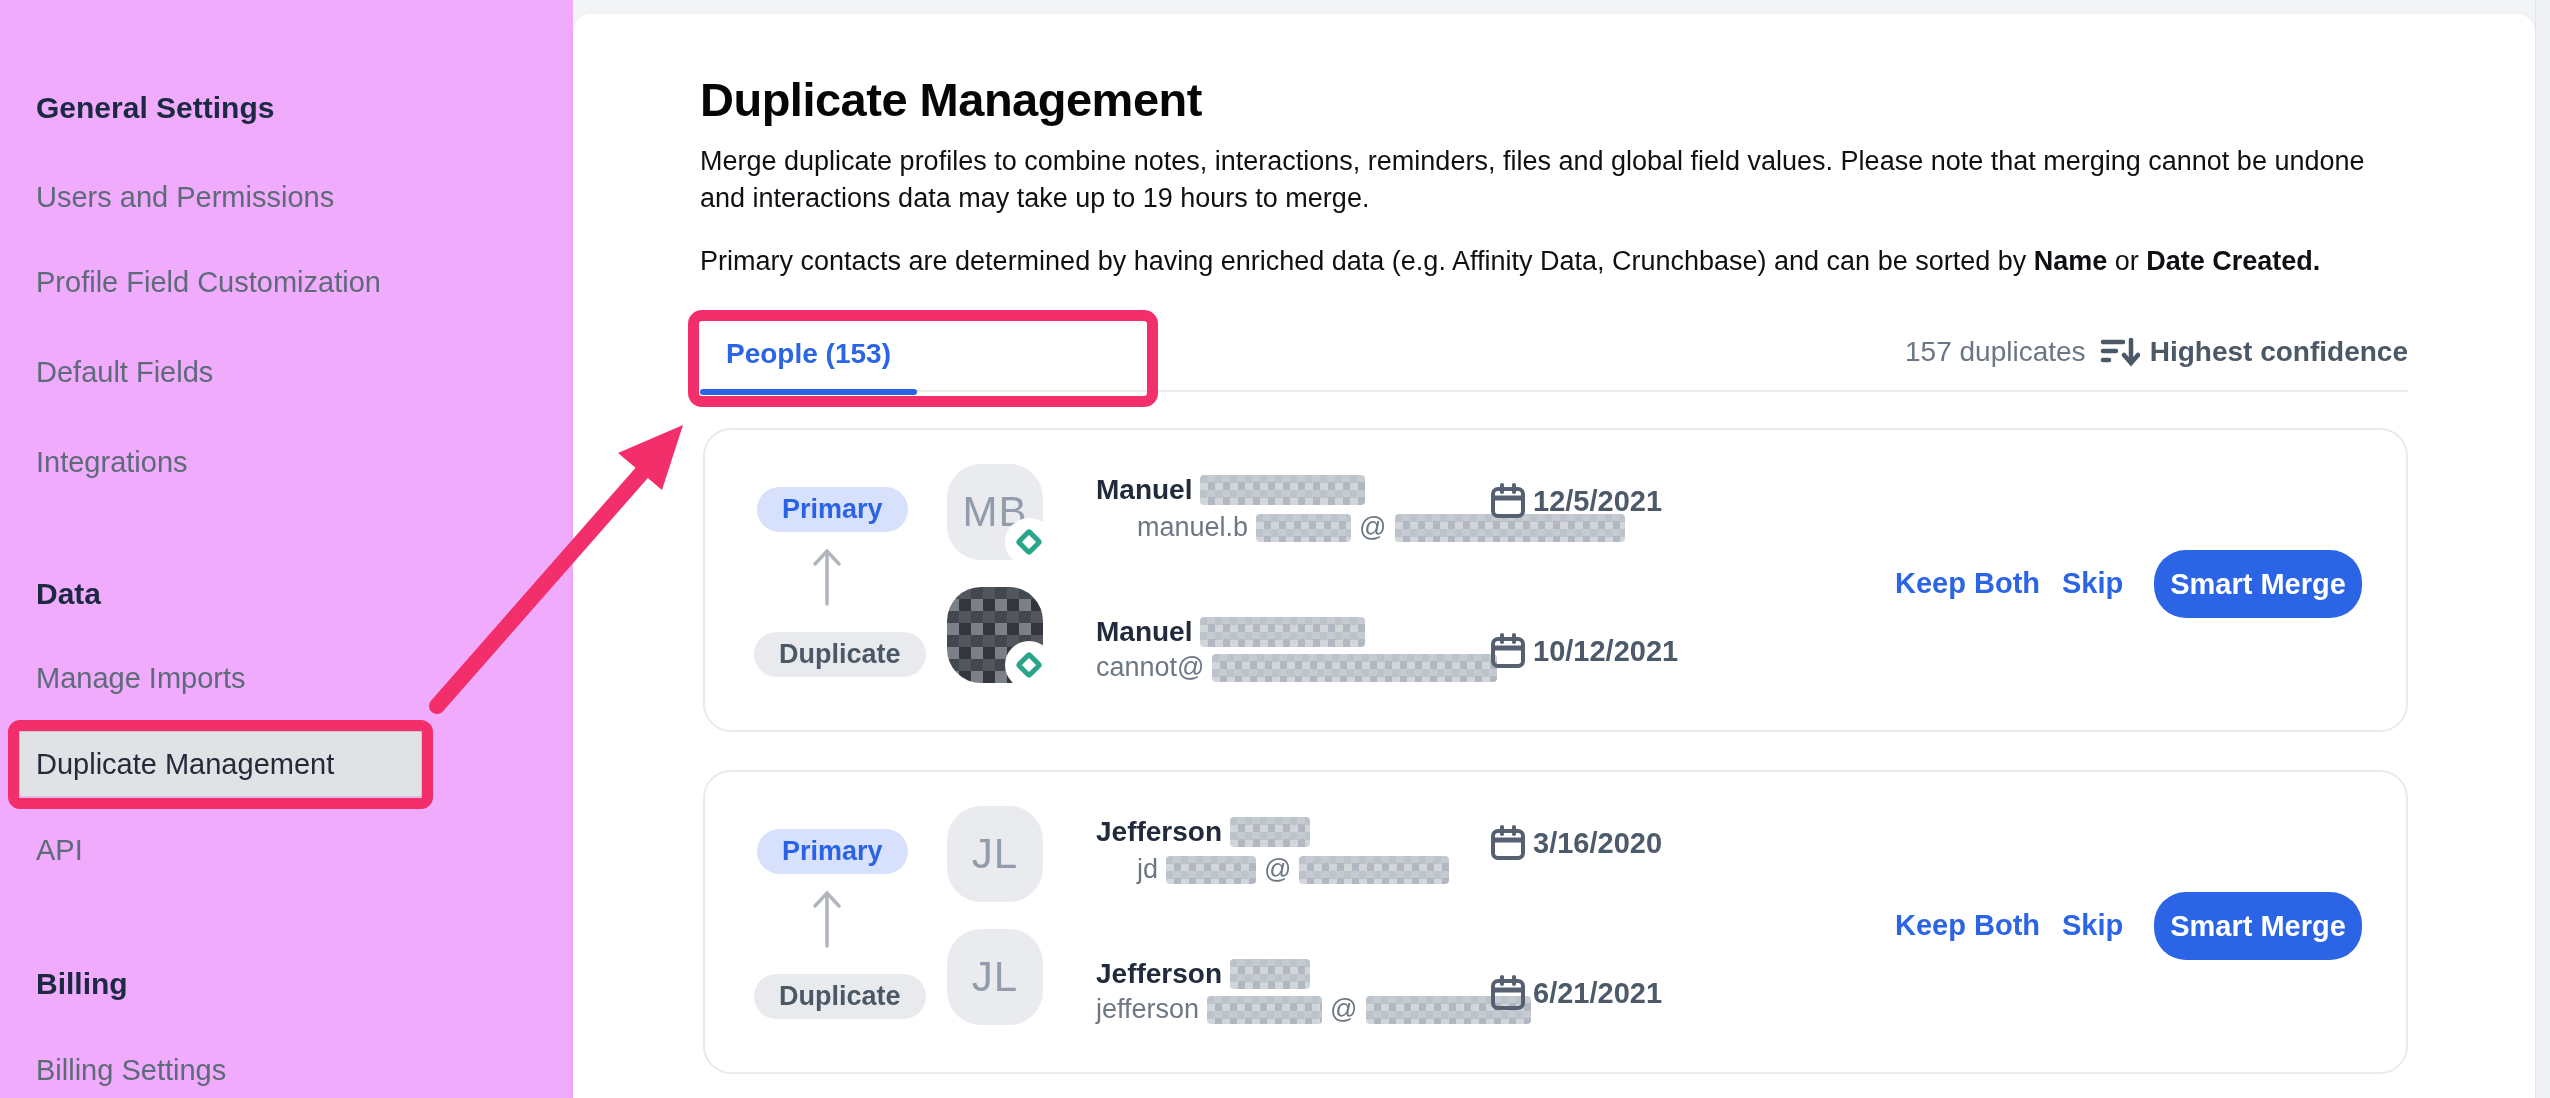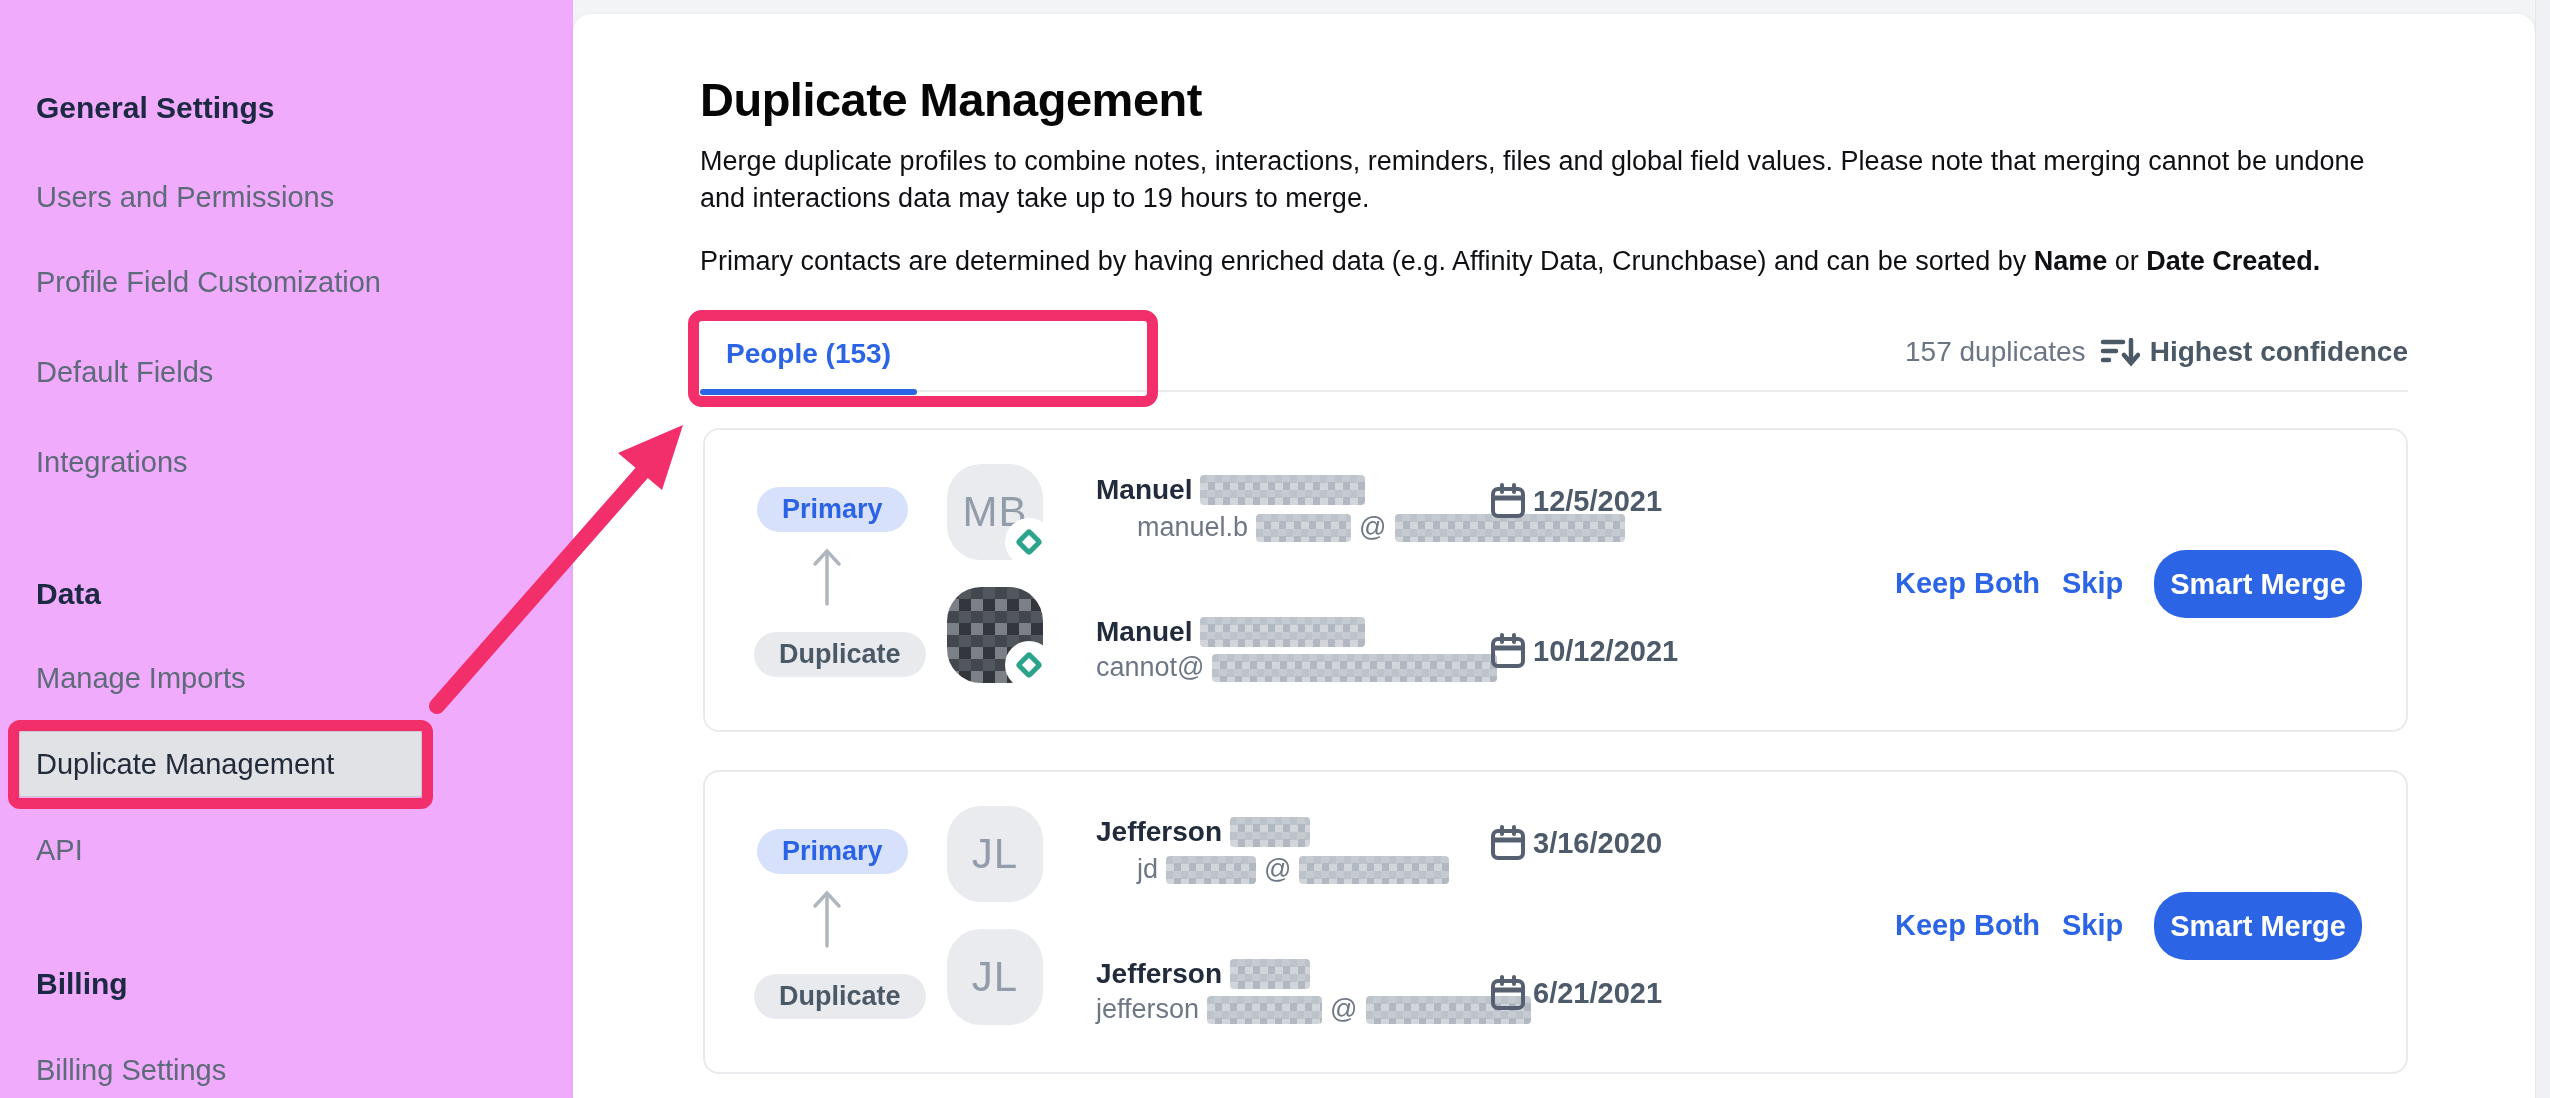--- a/index.html
+++ b/index.html
@@ -23,21 +23,21 @@
   
   .tabbar { position: absolute; left: 700px; top: 330px; width: 1708px; height: 62px; border-bottom: 2px solid #e8eaec; display: flex; align-items: flex-start; }
   .tab { padding: 8px 26px 0 26px; font-size: 28px; font-weight: 700; color: #5d6a78; position: relative; height: 62px; cursor: pointer; white-space: nowrap; }
   .tab.active { color: #2b64e5; }
   .tab.active::after { content: ""; position: absolute; left: 0; right: 0; bottom: -3px; height: 6px; border-radius: 3px; background: #2b64e5; }
   .toolbar { position: absolute; top: 336px; left: 1905px; width: 503px; display: flex; align-items: flex-end; }
   .dup-count { font-size: 28px; color: #6b7685; white-space: nowrap; }
   .sort-ctl { margin-left: auto; display: flex; align-items: center; gap: 10px; cursor: pointer; }
   .sort-label { font-size: 28px; font-weight: 700; color: #4b5866; white-space: nowrap; }
   
-  .card { position: absolute; left: 703px; width: 1705px; height: 304px; background: #fff; border: 2px solid #e8eaee; border-radius: 16px; }
+  .card { position: absolute; left: 703px; width: 1705px; height: 304px; background: #fff; border: 2px solid #e8eaee; border-radius: 28px; }
   .badge { position: absolute; height: 45px; line-height: 45px; padding: 0 25px; border-radius: 23px; font-size: 27px; font-weight: 700; white-space: nowrap; }
   .badge-primary { left: 52px; top: 57px; background: #d7e1fc; color: #2b63e6; }
   .badge-dup { left: 49px; top: 202px; background: #e8eaed; color: #4b5866; }
   .up-arrow { position: absolute; left: 100px; top: 116px; }
   .avatar { position: absolute; left: 242px; width: 96px; height: 96px; border-radius: 34px; background: #e9ebee; display: flex; align-items: center; justify-content: center; font-size: 42px; color: #929cab; letter-spacing: 1px; }
   .avatar.r1 { top: 34px; }
   .avatar.r2 { top: 157px; }
   .avatar.photo { background: conic-gradient(#52565d 0 25%, #33373d 0 50%, #7b8087 0 75%, #43474e 0) 0 0 / 24px 24px; }
   .vbadge { position: absolute; right: -10px; bottom: -6px; width: 48px; height: 48px; border-radius: 50%; background: #fff; display: flex; align-items: center; justify-content: center; }
   .vbadge i { display: block; width: 20px; height: 20px; border: 5px solid #2aa58b; border-radius: 4px; transform: rotate(45deg); }

